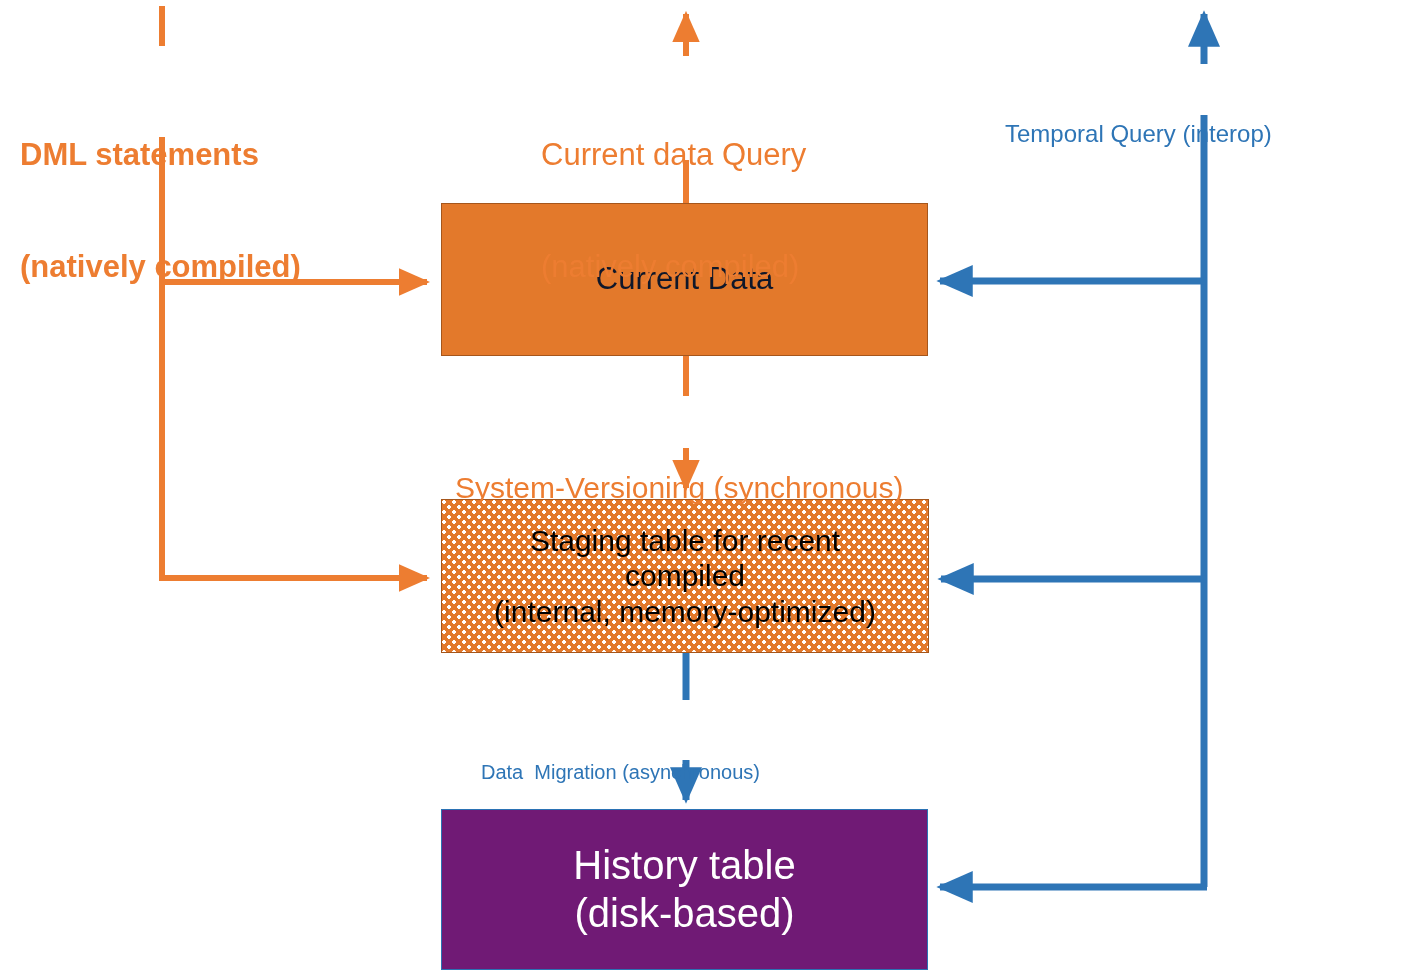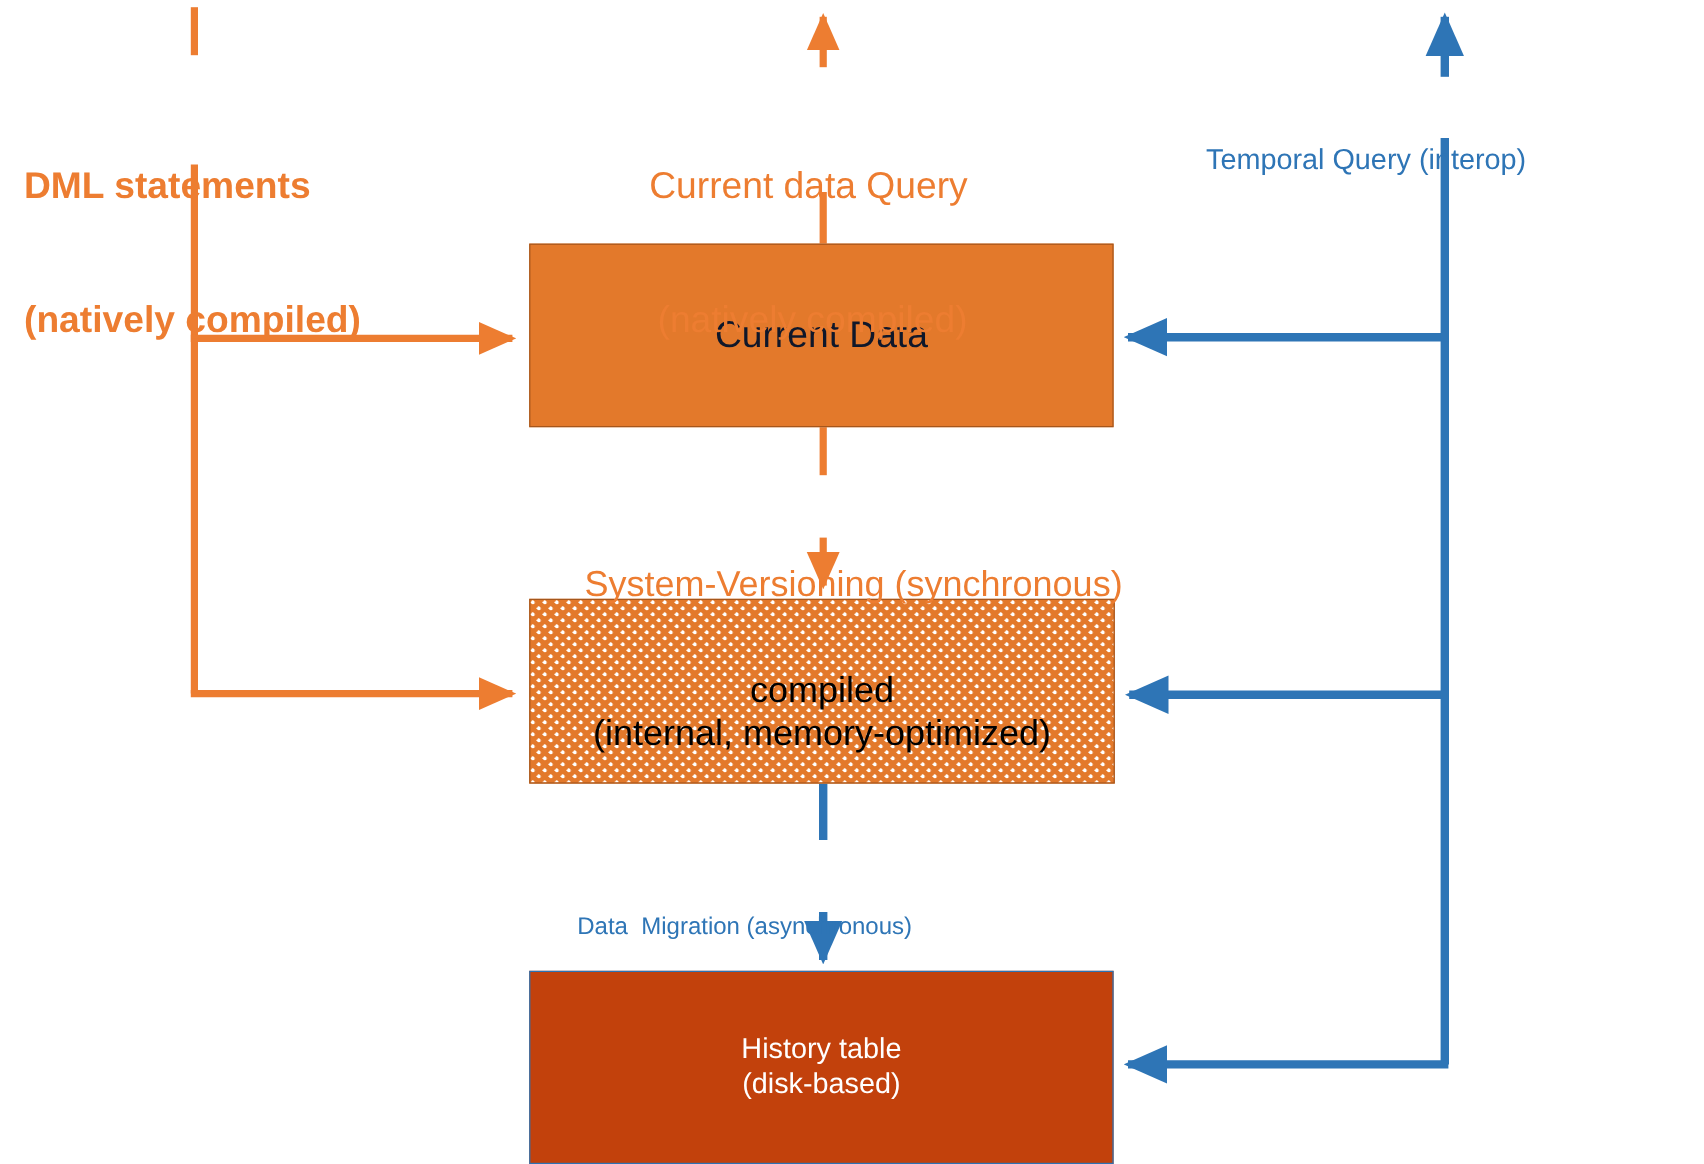--- a/index.html
+++ b/index.html
@@ -56,55 +56,53 @@
     background-size: 10px 10px, 10px 10px;
     border: 1px solid #A5561C;
     color: #000000;
     font-size: 30px;
   }
   .node-history {
     left: 441px;
     top: 809px;
     width: 487px;
     height: 161px;
-    background: #c2410c;
+    background: #701a75;
     border: 1px solid #2B72B4;
     color: #ffffff;
-    font-size: 24px;
+    font-size: 40px;
   }
   .label {
     position: absolute;
     white-space: pre;
     line-height: 1.2;
   }
   .label-orange { color: #ED7D31; }
   .label-blue   { color: #2E75B6; }
 
   .lbl-dml {
     left: 20px;
     top: 62px;
     font-size: 31px;
     font-weight: bold;
   }
   .lbl-curq {
     left: 541px;
     top: 62px;
     font-size: 31px;
-    text-align: right;
   }
   .lbl-temporal {
     left: 1005px;
     top: 62px;
     font-size: 24px;
   }
   .lbl-sysver {
     left: 455px;
     top: 398px;
     font-size: 30px;
-    margin-left: 32px;
   }
   .lbl-migr {
     left: 481px;
     top: 712px;
     font-size: 20px;
   }
 </style>
 </head>
 <body>
 
@@ -162,21 +160,21 @@
     <g>
       <line x1="1207" y1="887" x2="940" y2="887" stroke="#2E75B6" stroke-width="7" marker-end="url(#arrow-blue)"></line>
     </g>
   </svg>
 
   <div class="node node-current">
     <span><span>Current Data</span><br></span>
   </div>
 
   <div class="node node-staging">
-    <span><br><span>compiled</span><br><span>(internal, memory-optimized)</span></span>
+    <span><span>Staging table for recent</span><br><span>compiled</span><br><span>(internal, memory-optimized)</span></span>
   </div>
 
   <div class="node node-history">
     <span><span>History table</span><br><span>(disk-based)</span></span>
   </div>
 
   <div class="label label-orange lbl-dml">
     <div>DML statements</div>
     <div>(natively compiled)</div>
   </div>

